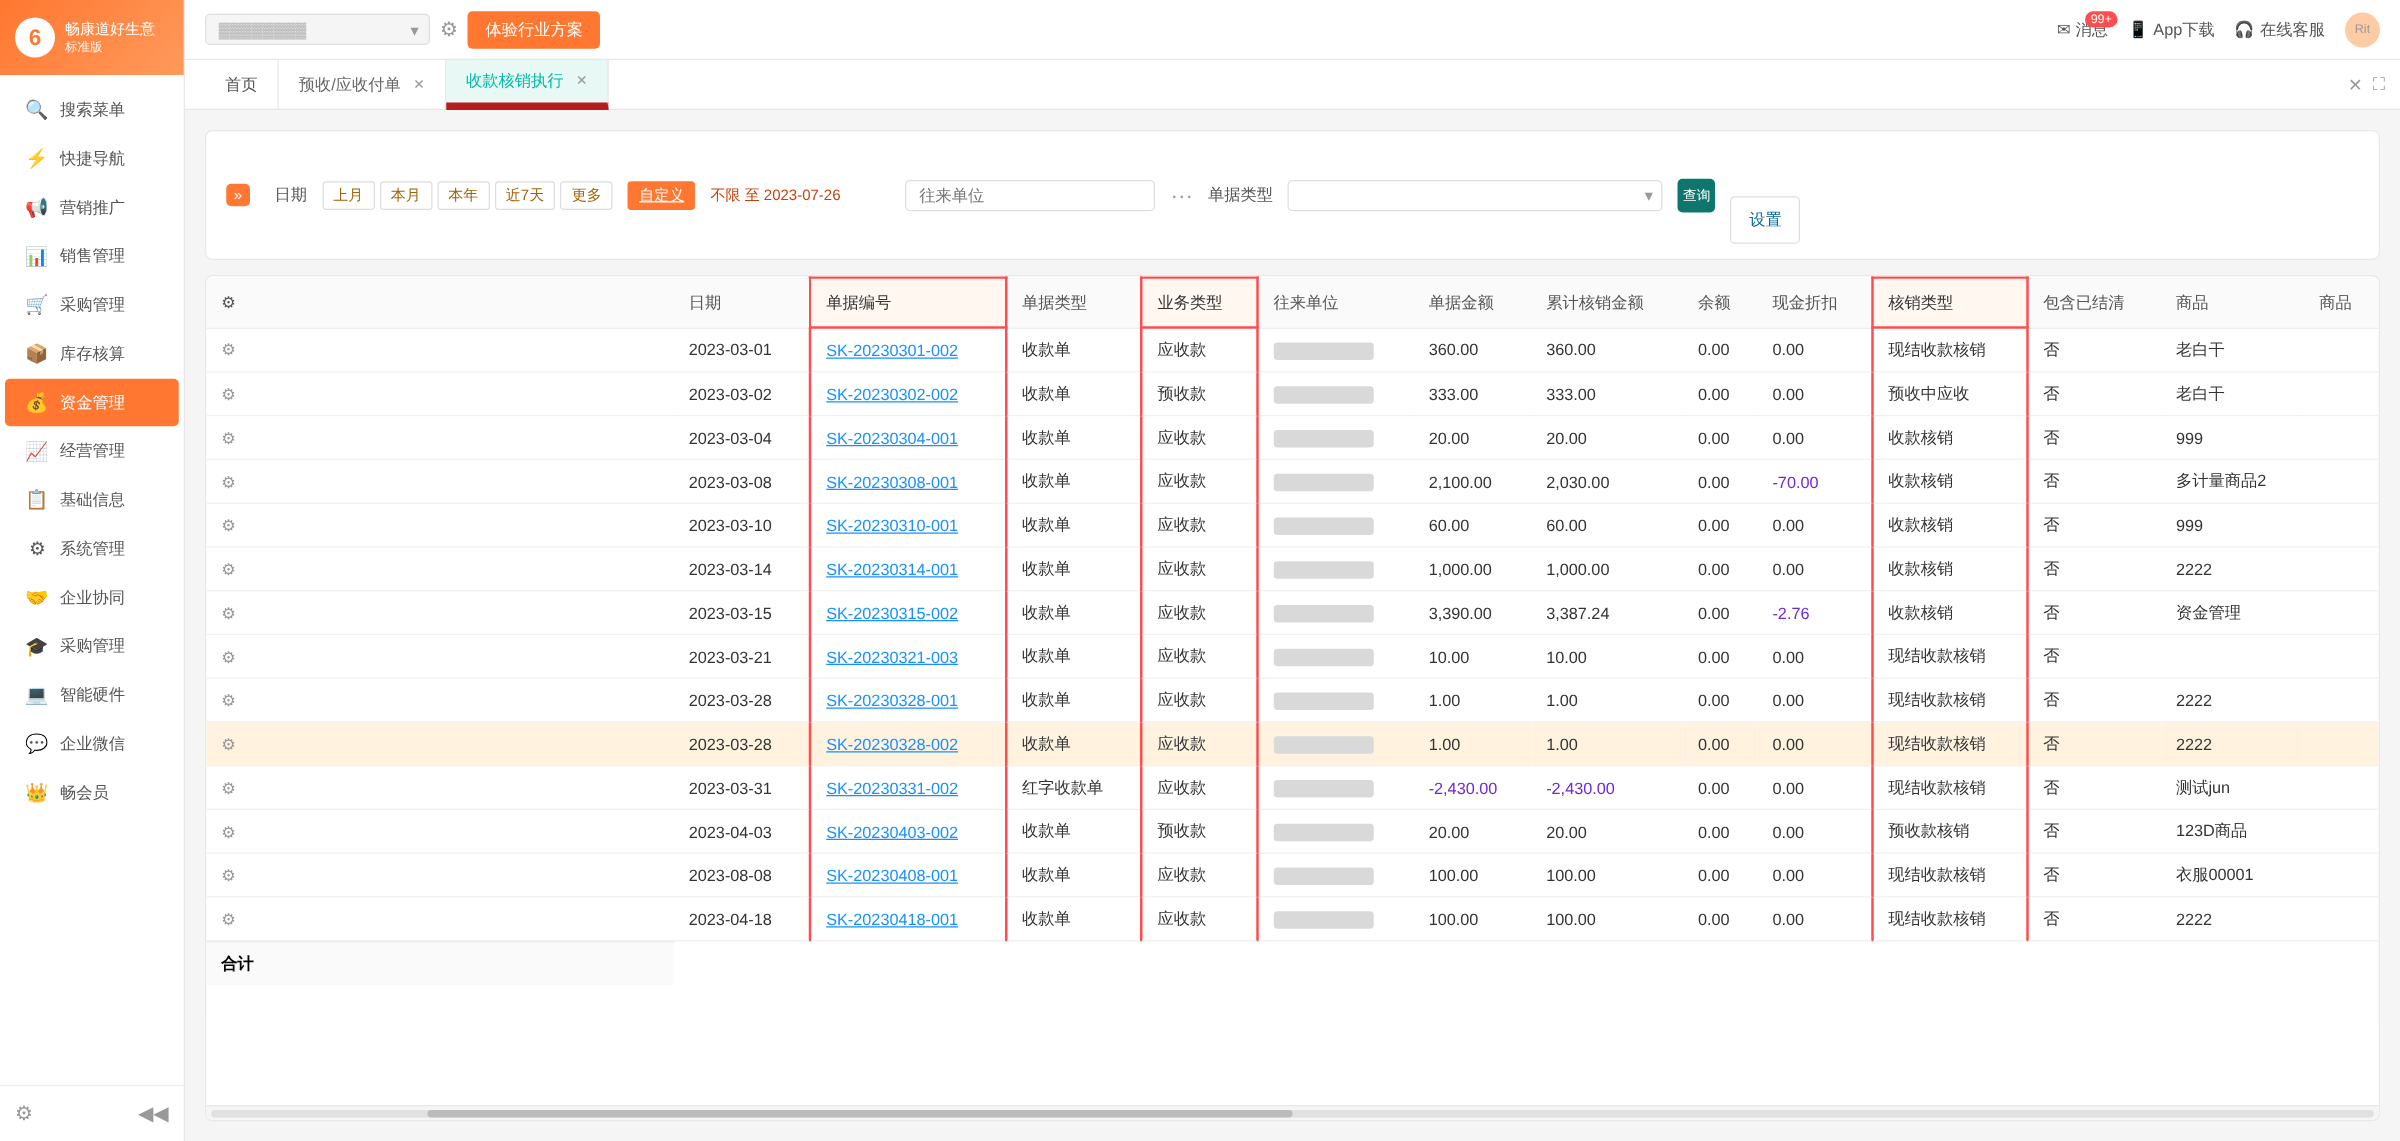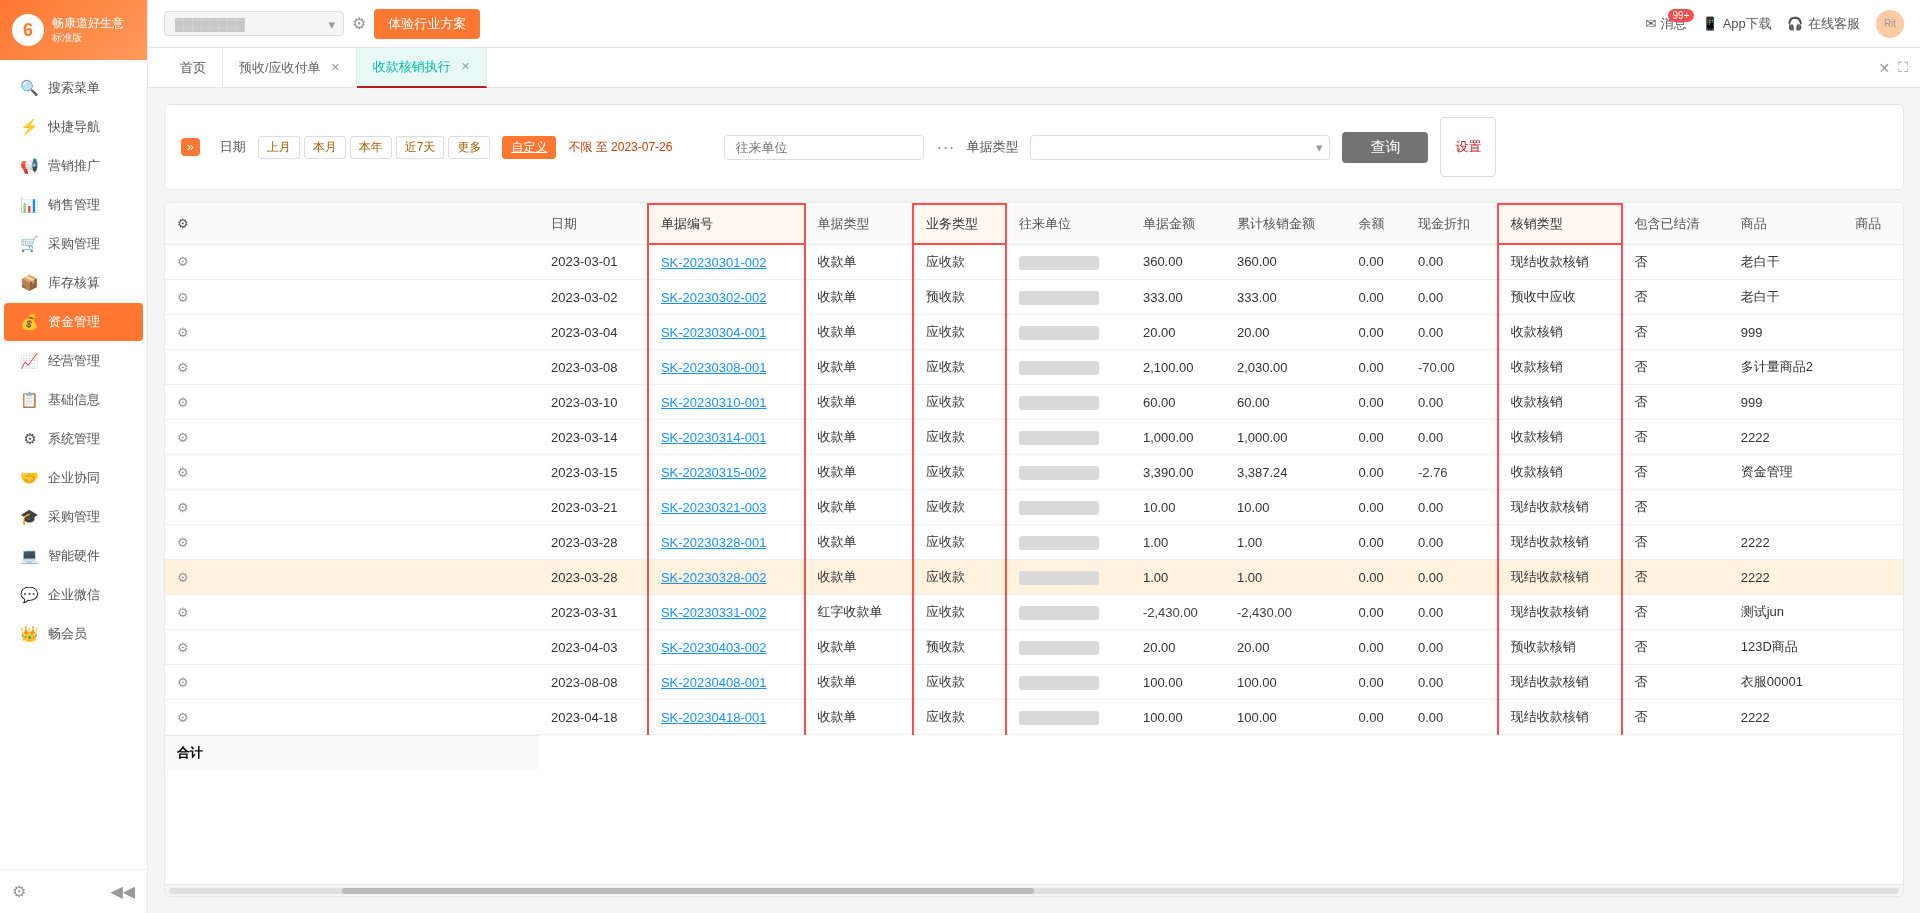--- a/index.html
+++ b/index.html
@@ -136,21 +136,21 @@
       gap: 6px;
       cursor: pointer;
       font-size: 13px;
       color: #666;
       border-right: 1px solid #e8e8e8;
       position: relative;
     }
     .tab.active {
       background: #e8f8f5;
       color: #00bba7;
-      border-bottom: 2px solid #b91c1c;
+      border-bottom: 6px solid #b91c1c;
     }
     .tab-home { color: #555; font-weight: normal; }
     .tab-close { font-size: 11px; color: #999; margin-left: 4px; }
     .tabbar-actions { margin-left: auto; display: flex; align-items: center; gap: 8px; padding-right: 12px; }
     .tabbar-action-icon { color: #999; cursor: pointer; font-size: 14px; }
 
     
     .content { flex: 1; overflow: hidden; display: flex; flex-direction: column; padding: 16px; background: #f5f5f5; }
 
     
@@ -234,36 +234,37 @@
       border-radius: 4px;
       padding: 4px 28px 4px 10px;
       font-size: 13px;
       background: #fff;
       appearance: none;
       cursor: pointer;
       color: #333;
     }
     .filter-chevron { position: absolute; right: 8px; top: 50%; transform: translateY(-50%); color: #999; pointer-events: none; }
     .filter-query-btn {
-      background: #737373;
+      background: #0f766e;
       color: #fff;
       border: none;
       border-radius: 4px;
-      padding: 6px 28px;
-      font-size: 15px;
+      padding: 6px 4px;
+      font-size: 11px;
       cursor: pointer;
     }
     .filter-settings-btn {
       background: #fff;
-      color: #b91c1c;
+      color: #0369a1;
       border: 1px solid #ddd;
       border-radius: 4px;
-      padding: 20px 14px;
-      font-size: 13px;
-      cursor: pointer;
+      padding: 9px 14px;
+      font-size: 13px;
+      cursor: pointer;
+      margin-top: 40px;
     }
     .filter-more-row {
       margin-top: 8px;
       display: flex;
       justify-content: center;
     }
     .filter-more-btn {
       background: none;
       border: none;
       color: #999;
@@ -308,21 +309,21 @@
       color: #333;
     }
     tbody tr { border-bottom: 1px solid #f0f0f0; }
     tbody tr.highlighted-row { background: #fff3e0; }
     tbody td {
       padding: 8px 12px;
       color: #333;
       white-space: nowrap;
     }
     tbody td.link-cell { color: #1890ff; cursor: pointer; text-decoration: underline; }
-    tbody td.red-cell { color: #404040; }
+    tbody td.red-cell { color: #6d28d9; }
     .cell-highlighted { border-left: 2px solid #ff4d4f; border-right: 2px solid #ff4d4f; }
     .gear-icon-cell { cursor: pointer; color: #999; }
 
     
     .table-footer {
       border-top: 1px solid #e8e8e8;
       display: flex;
       align-items: center;
       background: #fafafa;
     }

